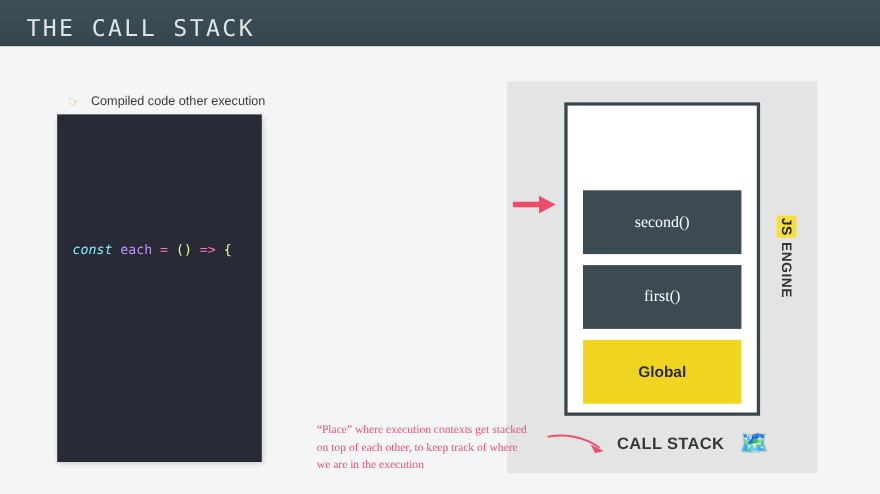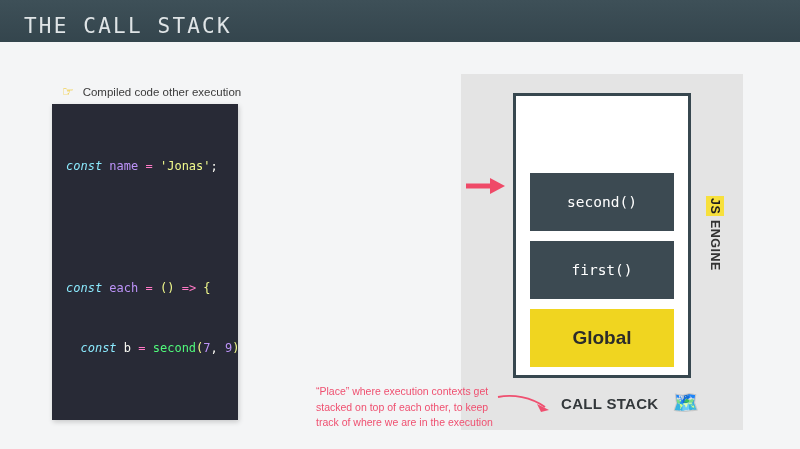--- a/index.html
+++ b/index.html
@@ -115,26 +115,27 @@
     margin-bottom: 10px;
     display: flex;
     align-items: center;
     justify-content: center;
     font-family: "DejaVu Sans Mono", monospace;
     font-size: 14.5px;
   }
   .stack-frame.ctx {
     background: #3c4a52;
     color: #ffffff;
+    font-family: Liberation Serif, serif;
   }
   .stack-frame.global {
     background: #f0d520;
     color: #2b2b2b;
     font-family: "Liberation Sans", sans-serif;
-    font-size: 19px;
+    font-size: 14px;
     font-weight: bold;
     margin-bottom: 0;
   }
 
   
   #exec-pointer-arrow {
     position: absolute;
     left: 466px;
     top: 176px;
     width: 40px;
@@ -167,27 +168,27 @@
     font-weight: bold;
     font-size: 12.5px;
     letter-spacing: 0.5px;
     padding-left: 2px;
     font-family: "Liberation Sans", sans-serif;
   }
 
   
   #stack-note {
     position: absolute;
-    left: 316px;
+    left: 288px;
     top: 384px;
     width: 195px;
     font-size: 10.5px;
     line-height: 15.5px;
     color: #ef5070;
-    font-family: Liberation Sans, sans-serif;
+    font-family: Liberation Serif, serif;
   }
   #stack-note-arrow {
     position: absolute;
     left: 497px;
     top: 391px;
     width: 58px;
     height: 26px;
   }
 
   
@@ -218,24 +219,22 @@
   <div id="header-title">THE CALL STACK</div>
 </div>
 
 <div id="code-annotation">
   <span id="hand-icon">☞</span>
   <span id="code-annotation-text">Compiled code other execution</span>
 </div>
 
 <div id="code-block">
   <div id="code-lines">
-    <span class="ln"><span class="kw">const</span><span class="pl"> </span><span class="var">name</span><span class="pl"> </span><span class="op">=</span><span class="pl"> </span><span class="str">'Jonas'</span><span class="pl">;</span></span>
     <span class="ln"></span>
     <span class="ln"><span class="kw">const</span><span class="pl"> </span><span class="var">each</span><span class="pl"> </span><span class="op">=</span><span class="pl"> </span><span class="str">()</span><span class="pl"> </span><span class="op">=&gt;</span><span class="pl"> </span><span class="str">{</span></span>
-    <span class="ln"><span class="pl">  </span><span class="kw">const</span><span class="pl"> b </span><span class="op">=</span><span class="pl"> </span><span class="fn">second</span><span class="str">(</span><span class="var">7</span><span class="pl">, </span><span class="var">9</span><span class="str">)</span></span>
     
     
     
     
     
     
     
     
     
     

